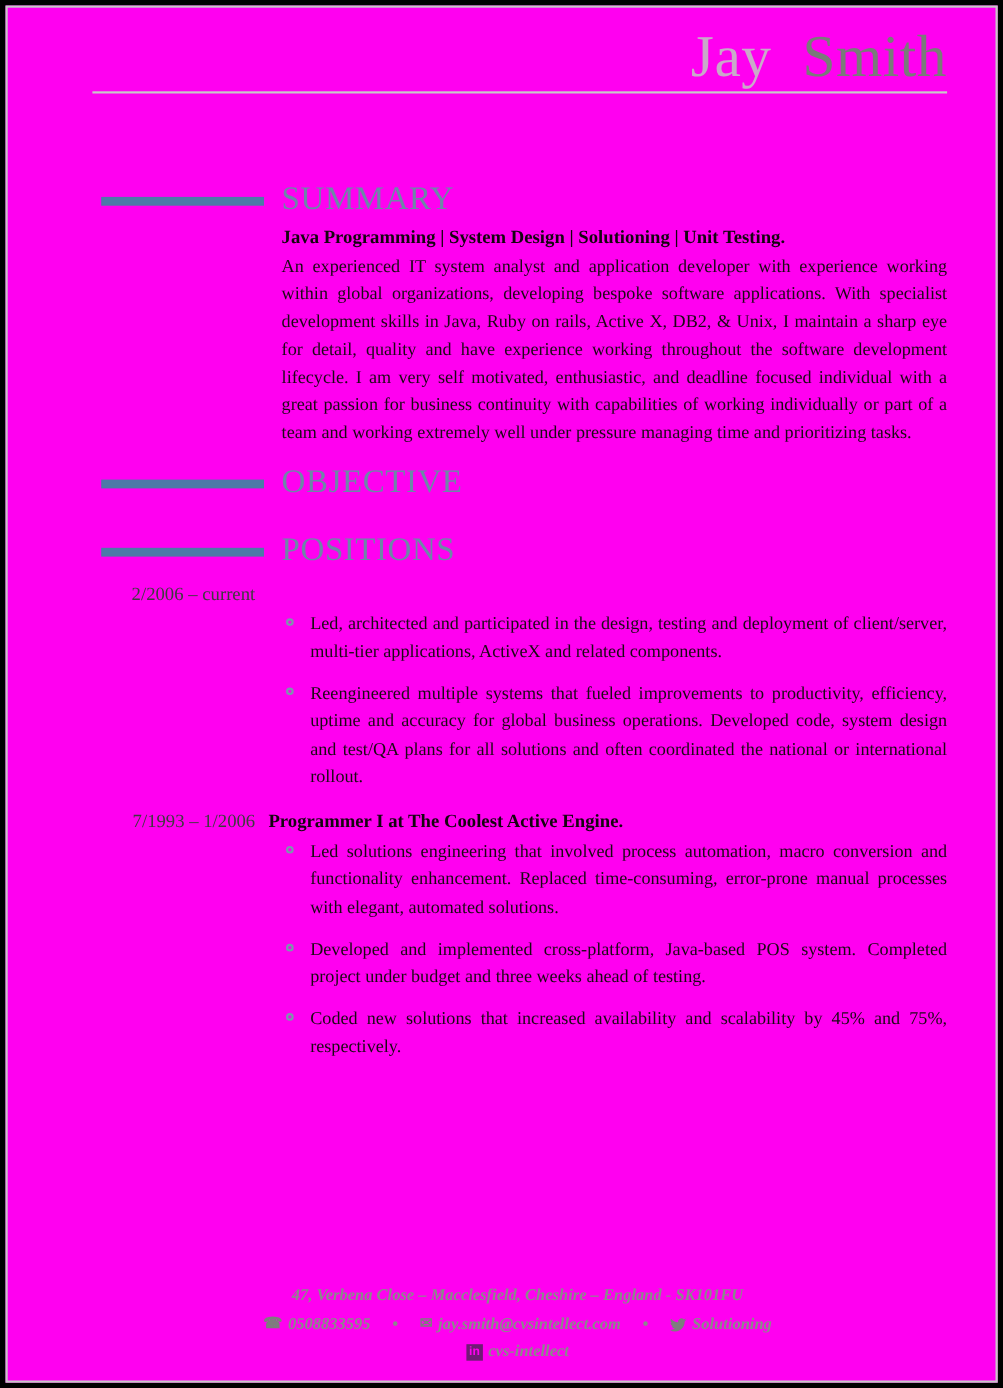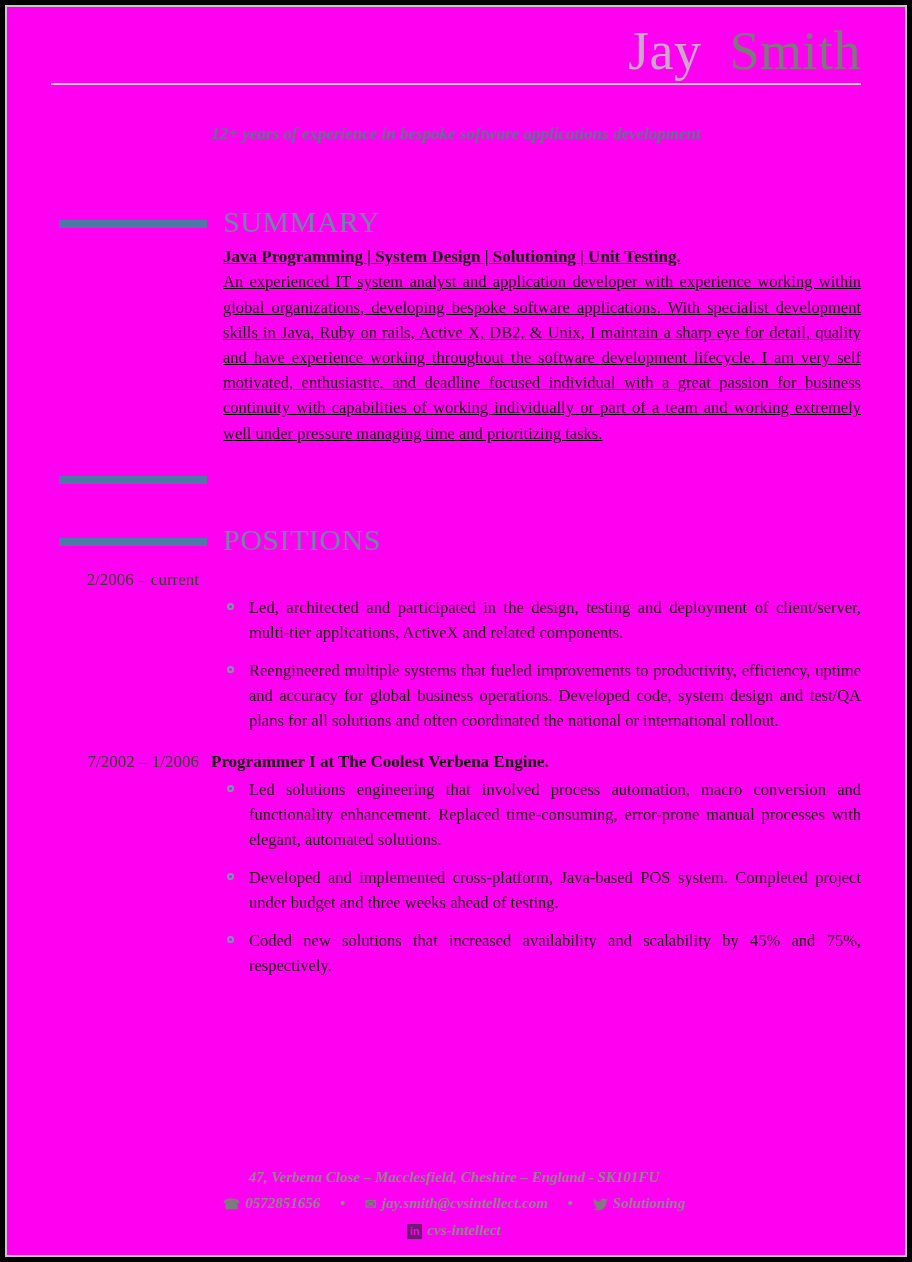--- a/index.html
+++ b/index.html
@@ -26,20 +26,21 @@
     padding: 5px;
   }
   .page {
     position: relative;
     width: 100%;
     height: 100%;
     box-sizing: border-box;
     background: #FF00F0;
     border: 2px solid #C8C8C8;
     overflow: hidden;
+    padding-left: 33px;
   }
   .page-inner {
     position: relative;
     width: 100%;
     height: 100%;
     box-sizing: border-box;
     padding: 0 44px;
   }
 
   
@@ -233,37 +234,37 @@
 <div class="page-frame">
 <div class="page">
 <div class="page-inner">
 
   <div class="header">
     <div class="name-line">
       <span class="name-first">Jay</span>
       <span>&nbsp;</span><span class="name-last">Smith</span>
     </div>
     <div class="name-rule"></div>
-    <div class="tagline">12+ years of experience in bespoke software applications development</div>
-  </div>
-
-  <div class="section" style="margin-top:56px;text-decoration:underline;">
+  </div>
+
+  <div class="section" style="margin-top:78px;">
     <div class="section-head">
       <div class="section-rule"></div>
       <div class="section-title">SUMMARY</div>
     </div>
     <div class="body-col">
       <div class="headline">Java Programming | System Design | Solutioning | Unit Testing.</div>
       <div class="para">An experienced IT system analyst and application developer with experience working within global organizations, developing bespoke software applications. With specialist development skills in Java, Ruby on rails, Active X, DB2, &amp; Unix, I maintain a sharp eye for detail, quality and have experience working throughout the software development lifecycle. I am very self motivated, enthusiastic, and deadline focused individual with a great passion for business continuity with capabilities of working individually or part of a team and working extremely well under pressure managing time and prioritizing tasks.</div>
     </div>
   </div>
 
   <div class="section" style="margin-top:14px;">
     <div class="section-head">
       <div class="section-rule"></div>
+      <div class="section-title">OBJECTIVE</div>
     </div>
   </div>
 
   <div class="section" style="margin-top:22px;">
     <div class="section-head">
       <div class="section-rule"></div>
       <div class="section-title">POSITIONS</div>
     </div>
 
     <div class="job" style="margin-top:6px;">
@@ -277,22 +278,22 @@
         </li>
         <li class="bullet">
           <span class="bullet-dot"></span>
           <span>Reengineered multiple systems that fueled improvements to productivity, efficiency, uptime and accuracy for global business operations. Developed code, system design and test/QA plans for all solutions and often coordinated the national or international rollout.</span>
         </li>
       </ul>
     </div>
 
     <div class="job" style="margin-top:17px;">
       <div class="job-row">
-        <div class="job-dates">7/2002 – 1/2006</div>
-        <div class="job-title">Programmer I at The Coolest Verbena Engine.</div>
+        <div class="job-dates">7/1993 – 1/2006</div>
+        <div class="job-title">Programmer I at The Coolest Active Engine.</div>
       </div>
       <ul class="bullets">
         <li class="bullet">
           <span class="bullet-dot"></span>
           <span>Led solutions engineering that involved process automation, macro conversion and functionality enhancement. Replaced time-consuming, error-prone manual processes with elegant, automated solutions.</span>
         </li>
         <li class="bullet">
           <span class="bullet-dot"></span>
           <span>Developed and implemented cross-platform, Java-based POS system.  Completed project under budget and three weeks ahead of testing.</span>
         </li>
@@ -302,21 +303,21 @@
         </li>
       </ul>
     </div>
   </div>
 
   <div class="footer">
     <span class="footer-line">47, Verbena Close – Macclesfield, Cheshire – England - SK101FU</span>
 
     <span class="footer-line">
       <span class="fitem">
-        <span class="ficon">☎</span><span>0572851656</span>
+        <span class="ficon">☎</span><span>0508833595</span>
       </span>
       <span class="fsep">•</span>
       <span class="fitem">
         <span class="ficon">✉</span><span>jay.smith@cvsintellect.com</span>
       </span>
       <span class="fsep">•</span>
       <span class="fitem">
         <span class="ficon tw-icon"><svg width="15" height="13" viewBox="0 0 24 20">
                   <path fill="#7D7D7D" d="M24 2.6a9.8 9.8 0 0 1-2.8.8A4.9 4.9 0 0 0 23.3.7a9.8 9.8 0 0 1-3.1 1.2A4.9 4.9 0 0 0 11.8 6a13.9 13.9 0 0 1-10.1-5.1 4.9 4.9 0 0 0 1.5 6.5A4.9 4.9 0 0 1 1 6.8v.1a4.9 4.9 0 0 0 3.9 4.8 4.9 4.9 0 0 1-2.2.1 4.9 4.9 0 0 0 4.6 3.4A9.9 9.9 0 0 1 0 17.3a13.9 13.9 0 0 0 7.5 2.2c9.1 0 14-7.5 14-14v-.6A10 10 0 0 0 24 2.6z"></path>
                 </svg></span><span>Solutioning</span>

